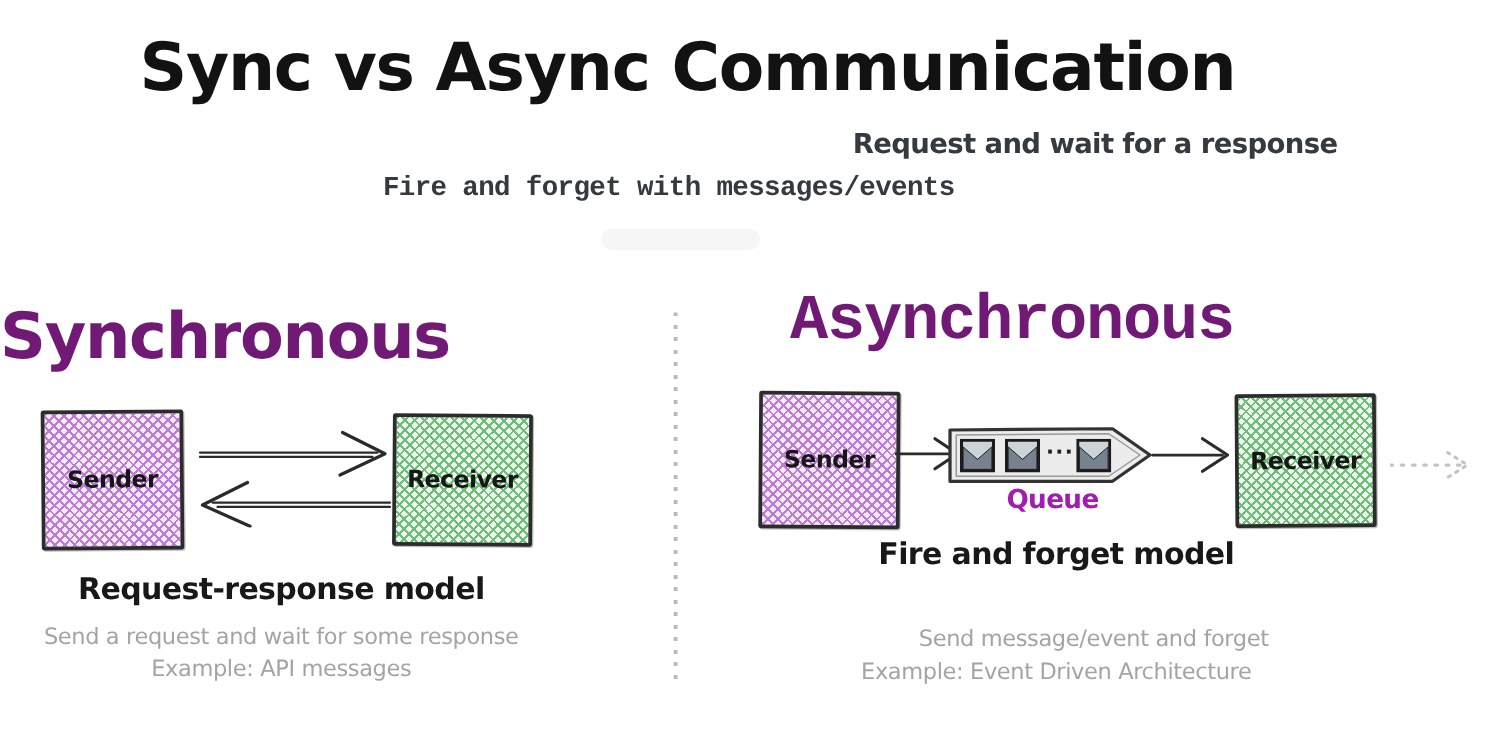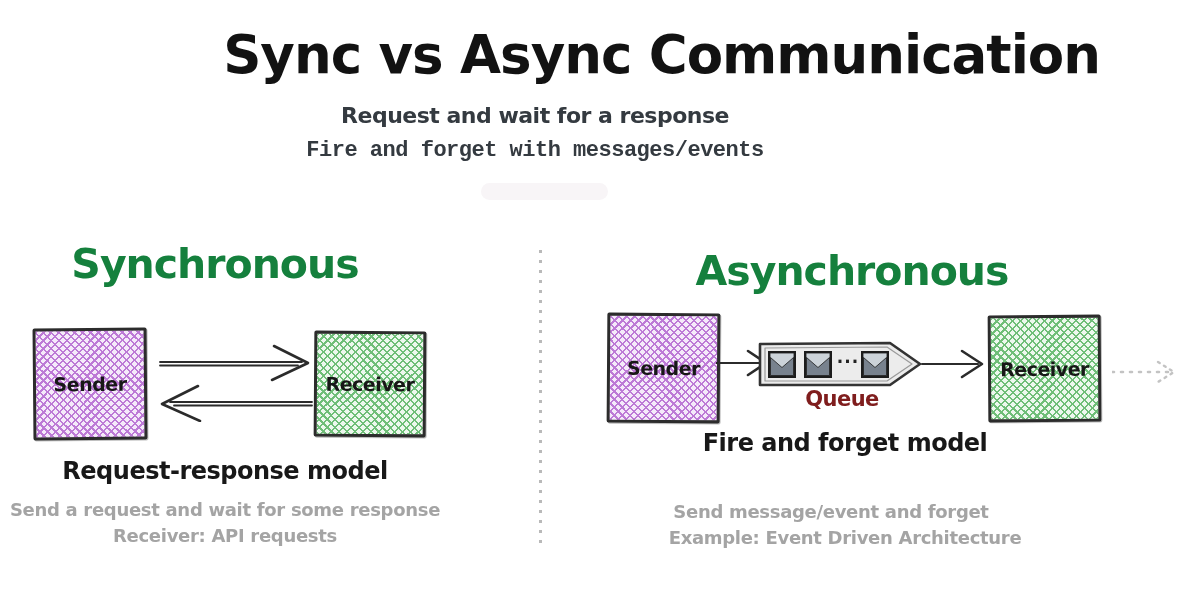--- a/index.html
+++ b/index.html
@@ -12,46 +12,46 @@
   *{box-sizing:border-box;}
   html,body{margin:0;padding:0;}
   body{
     width:1200px;height:600px;position:relative;overflow:hidden;
     background:#ffffff;color:var(--ink);
     font-family:"DejaVu Sans","Liberation Sans",sans-serif;
   }
   .abs{position:absolute;}
 
   .main-title{
-    left:0;top:24px;width:1100px;text-align:right;
+    left:0;top:24px;width:1100px;text-align:center;
     font-size:53px;font-weight:bold;color:#121212;letter-spacing:-1px;
   }
   .subtitle{
     width:1070px;text-align:center;font-size:22px;font-weight:bold;
     color:var(--subtitle);letter-spacing:-0.5px;
   }
-  .subtitle.l1{left:0;top:103px;}
+  .subtitle.l1{left:0;top:103px;text-align:right;}
   .subtitle.l2{left:0;top:138px;font-family:Liberation Mono, monospace;}
 
   .faint-pill{
     left:481px;top:183px;width:127px;height:17px;
     background:#f8f5f7;border-radius:9px;
   }
 
   .divider{
     left:539px;top:250px;width:3px;height:295px;
     background:repeating-linear-gradient(to bottom,var(--divider) 0 3px,transparent 3px 10px);
   }
 
   .panel-heading{
-    font-size:41px;font-weight:bold;color:#15803d;letter-spacing:-1px;
-    text-align:center;
+    font-size:51px;font-weight:bold;color:#701a75;letter-spacing:-1px;
+    text-align:left;
   }
   .panel-heading.sync{left:0;top:240px;width:430px;}
-  .panel-heading.async{left:632px;top:247px;width:440px;}
+  .panel-heading.async{left:632px;top:229px;width:440px;font-family:Liberation Mono, monospace;}
 
   .hatch-box{
     border:3px solid #2c2c2c;border-radius:2px;
     display:flex;align-items:center;justify-content:center;
     box-shadow:1px 1px 0 rgba(0,0,0,0.25);
   }
   .hatch-box .box-label{
     font-size:19px;font-weight:bold;color:#171717;letter-spacing:-0.5px;
   }
   .hatch-purple{
@@ -69,38 +69,38 @@
   .sender-left{left:33px;top:328px;width:114px;height:112px;transform:rotate(-0.5deg);}
   .receiver-left{left:314px;top:331px;width:112px;height:106px;transform:rotate(0.4deg);}
   .sender-right{left:607px;top:313px;width:113px;height:110px;transform:rotate(0.4deg);}
   .receiver-right{left:988px;top:315px;width:113px;height:107px;transform:rotate(-0.4deg);}
 
   svg{display:block;}
   .stroke{stroke:#2b2b2b;fill:none;stroke-linecap:round;stroke-linejoin:round;}
 
   .queue-label{
     left:757px;top:387px;width:170px;text-align:center;
-    font-size:21px;font-weight:bold;color:#7f1d1d;letter-spacing:-0.5px;
+    font-size:21px;font-weight:bold;color:#a21caf;letter-spacing:-0.5px;
   }
   .queue-ellipsis{
     left:833px;top:352px;width:30px;text-align:center;
     font-size:17px;font-weight:bold;color:#222;letter-spacing:1px;
   }
 
   .model-title{
     font-size:24px;font-weight:bold;color:#181818;text-align:center;letter-spacing:-0.5px;
   }
   .model-title.left{left:10px;top:457px;width:430px;}
   .model-title.right{left:630px;top:429px;width:430px;}
   .desc{
-    font-size:18px;font-weight:bold;color:var(--muted);text-align:center;letter-spacing:-0.3px;
+    font-size:18px;font-weight:normal;color:var(--muted);text-align:center;letter-spacing:-0.3px;
   }
   .desc.left1{left:5px;top:499px;width:440px;}
   .desc.left2{left:5px;top:525px;width:440px;}
-  .desc.right1{left:611px;top:501px;width:440px;text-align:center;}
+  .desc.right1{left:655px;top:501px;width:440px;text-align:center;}
   .desc.right2{left:625px;top:527px;width:440px;text-align:center;}
 </style>
 </head>
 <body>
 
 <div class="abs main-title">Sync vs Async Communication</div>
 <div class="abs subtitle l1">Request and wait for a response</div>
 <div class="abs subtitle l2">Fire and forget with messages/events</div>
 <div class="abs faint-pill"></div>
 
@@ -122,21 +122,21 @@
     <path class="stroke" stroke-width="2.6" d="M46 44 L10 62 L48 79"></path>
   </g>
 </svg>
 
 <div class="abs hatch-box hatch-green receiver-left">
   <span class="box-label">Receiver</span>
 </div>
 
 <div class="abs model-title left">Request-response model</div>
 <div class="abs desc left1">Send a request and wait for some response</div>
-<div class="abs desc left2">Receiver: API requests</div>
+<div class="abs desc left2">Example: API messages</div>
 
 <div class="abs panel-heading async">Asynchronous</div>
 
 <div class="abs hatch-box hatch-purple sender-right">
   <span class="box-label">Sender</span>
 </div>
 
 <svg class="abs" style="left:716px;top:347px;" width="58" height="32" viewBox="0 0 58 32">
   <path class="stroke" stroke-width="2.2" d="M0 16 H46"></path>
   <path class="stroke" stroke-width="2.6" d="M32 4 L50 16 L32 28"></path>

